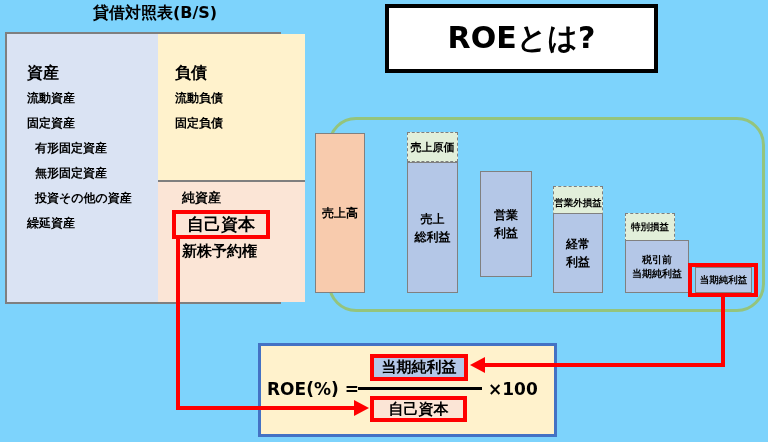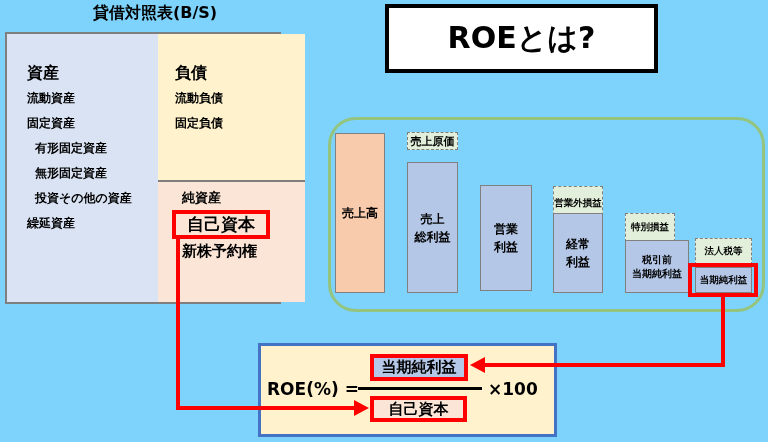--- a/index.html
+++ b/index.html
@@ -93,56 +93,53 @@
     </div>
     <span class="abs warrant">新株予約権</span>
   </div>
 
   <div class="abs center headline-box">
     <span>ROEとは?</span>
   </div>
 
   <div class="abs pl-panel"></div>
 
-  <div class="abs center bar bar-rev" style="left:335px; top:133px; width:50px; height:160px;">
+  <div class="abs center bar bar-rev" style="left:315px; top:133px; width:50px; height:160px;">
     <span class="bl-12">売上高</span>
   </div>
 
-  <div class="abs center bar-ded" style="left:407px; top:132px; width:51px; height:18px;">
+  <div class="abs center bar-ded" style="left:407px; top:132px; width:51px; height:30px;">
     <span class="dl-11">売上原価</span>
   </div>
   <div class="abs center bar bar-blue" style="left:407px; top:162px; width:51px; height:131px;">
     <span class="bl-12 pre">売上
 総利益</span>
   </div>
 
-  <div class="abs center bar bar-blue" style="left:480px; top:185px; width:52px; height:106px;">
+  <div class="abs center bar bar-blue" style="left:480px; top:171px; width:52px; height:106px;">
     <span class="bl-12 pre">営業
 利益</span>
   </div>
 
   <div class="abs center bar-ded" style="left:553px; top:186px; width:50px; height:35px;">
     <span class="dl-10">営業外損益</span>
   </div>
   <div class="abs center bar bar-blue" style="left:553px; top:213px; width:50px; height:80px;">
     <span class="bl-12 pre">経常
 利益</span>
   </div>
 
   <div class="abs center bar-ded" style="left:625px; top:213px; width:50px; height:29px;">
     <span class="dl-10">特別損益</span>
   </div>
   <div class="abs center bar bar-blue" style="left:625px; top:240px; width:64px; height:53px;">
     <span class="bl-10 pre">税引前
 当期純利益</span>
   </div>
 
-  <div class="abs center bar-ded" style="left:695px; top:238px; width:57px; height:27px;">
-    <span class="dl-10">法人税等</span>
-  </div>
   <div class="abs center bar bar-blue" style="left:695px; top:267px; width:57px; height:26px;">
     <span class="bl-9">当期純利益</span>
   </div>
   <div class="abs netincome-box"></div>
 
   <div class="abs formula-box"></div>
   <span class="abs f-lhs">ROE(%) =</span>
   <div class="abs center f-num">
     <span>当期純利益</span>
   </div>

